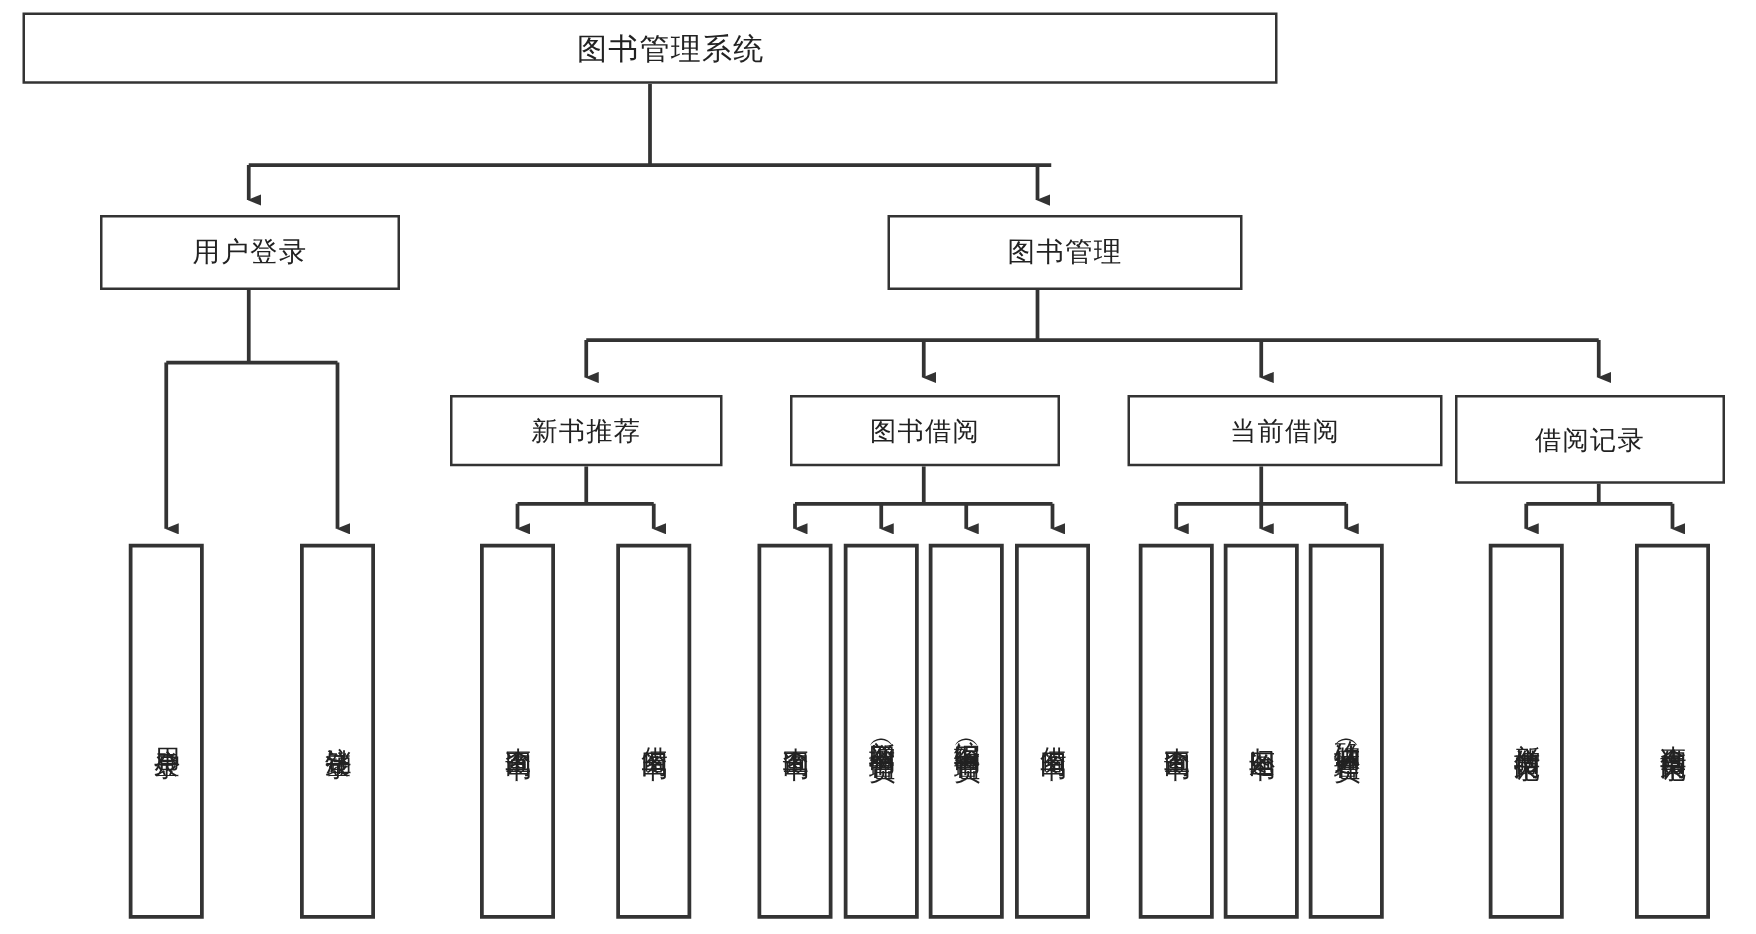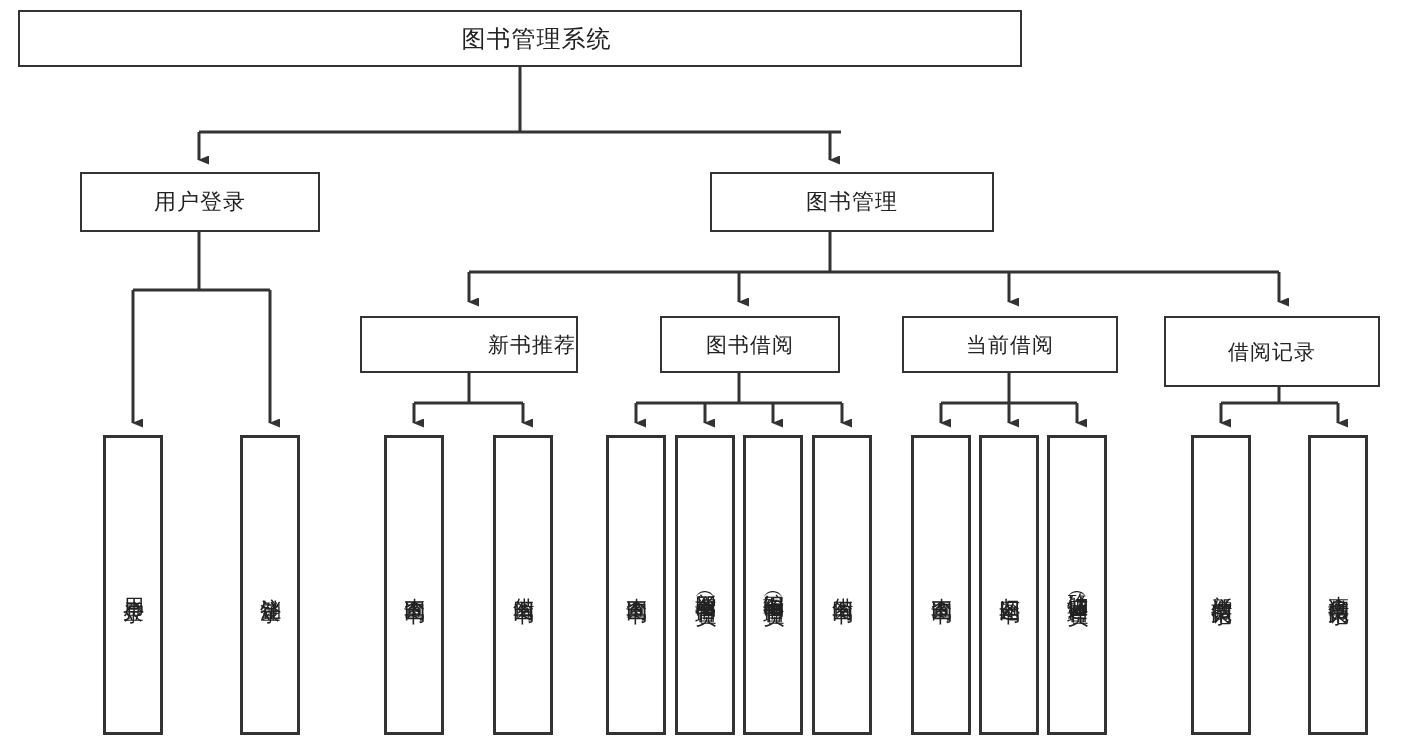--- a/index.html
+++ b/index.html
@@ -132,29 +132,29 @@
   </div>
 
   <div class="node level2" style="left:80px; top:172px; width:240px; height:60px;">
     <span class="node-label">用户登录</span>
   </div>
 
   <div class="node level2" style="left:710px; top:172px; width:284px; height:60px;">
     <span class="node-label">图书管理</span>
   </div>
 
-  <div class="node level3" style="left:360px; top:316px; width:218px; height:57px;justify-content:flex-end;">
+  <div class="node level3" style="left:360px; top:316px; width:218px; height:57px;">
     <span class="node-label">新书推荐</span>
   </div>
 
-  <div class="node level3" style="left:632px; top:316px; width:180px; height:57px;margin-left:28px;">
+  <div class="node level3" style="left:632px; top:316px; width:216px; height:57px;">
     <span class="node-label">图书借阅</span>
   </div>
 
-  <div class="node level3" style="left:902px; top:316px; width:216px; height:57px;">
+  <div class="node level3" style="left:902px; top:316px; width:252px; height:57px;">
     <span class="node-label">当前借阅</span>
   </div>
 
   <div class="node level3" style="left:1164px; top:316px; width:216px; height:71px;">
     <span class="node-label">借阅记录</span>
   </div>
 
   <div class="node leaf" style="left:103px; top:435px; width:60px; height:300px;">
     <span class="node-label">用户登录</span>
   </div>

